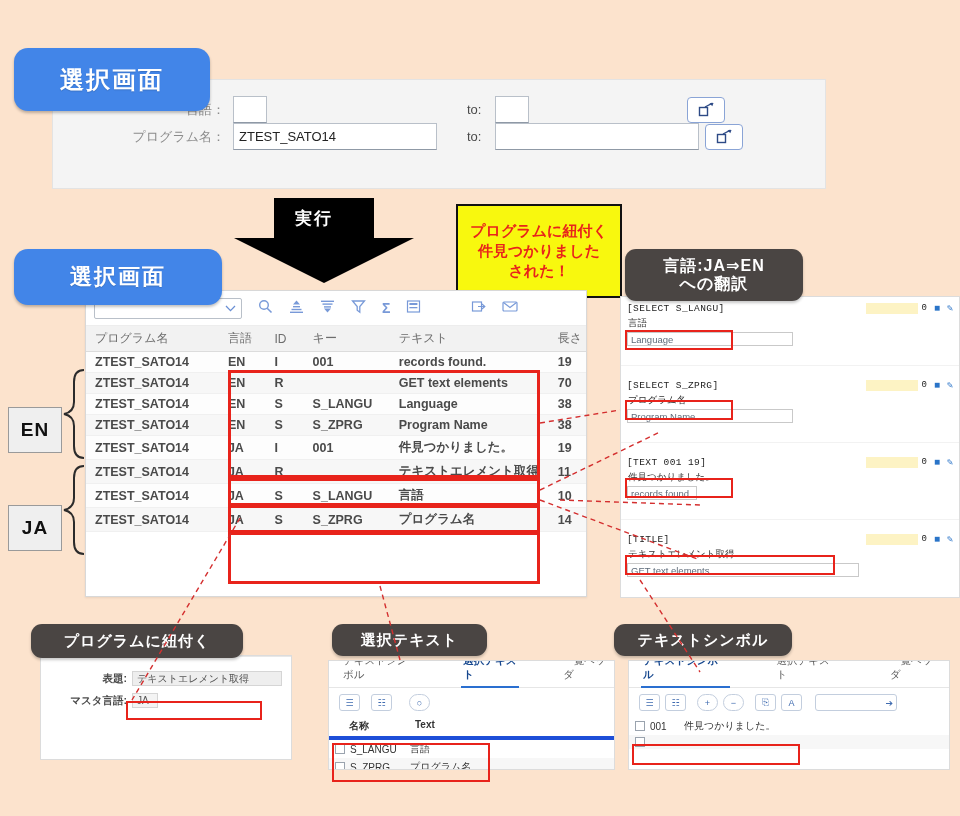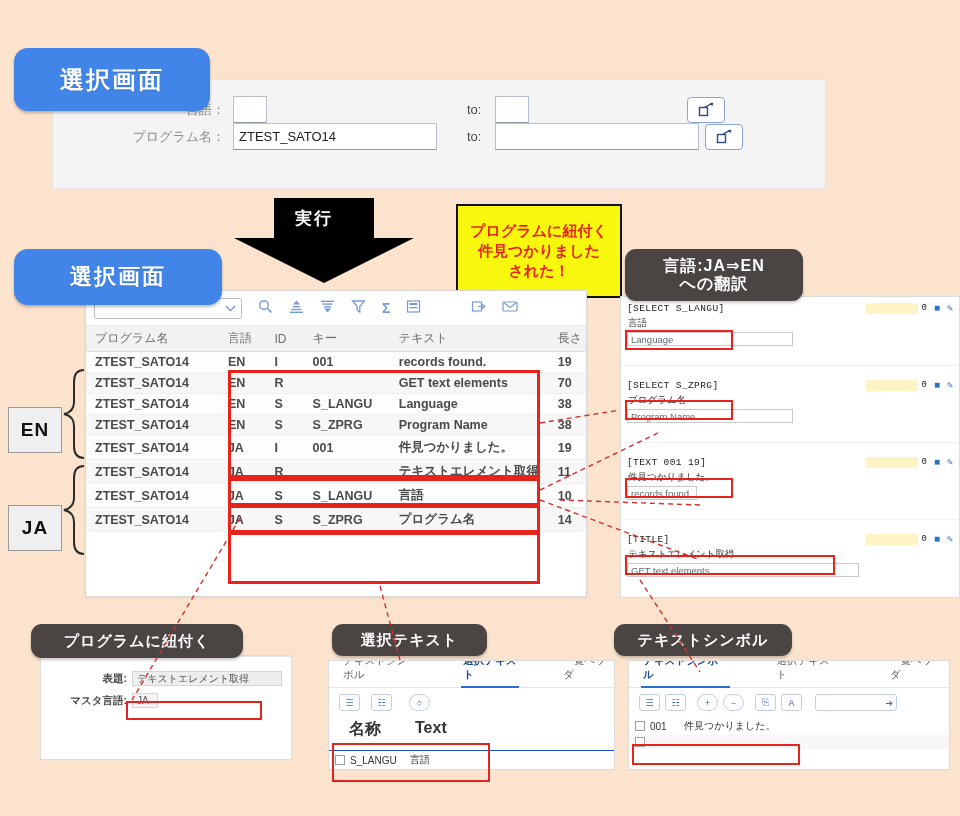--- a/index.html
+++ b/index.html
@@ -105,21 +105,21 @@
   .tabs{display:flex;align-items:flex-end;height:26px;border-bottom:1px solid #e6e6e6;}
   .tab{font-size:10.5px;color:#5a5a5a;padding:4px 6px 5px 6px;position:relative;}
   .tab.active{color:#16478e;font-weight:bold;}
   .tab.active:after{content:"";position:absolute;left:4px;right:4px;bottom:-1px;height:2.5px;background:#2a6fd0;}
   .btnbar{display:flex;align-items:center;gap:5px;padding:6px 6px;}
   .minibtn{
     min-width:21px;height:17px;border:1px solid #c3cede;border-radius:3px;background:#fff;
     display:flex;align-items:center;justify-content:center;color:#3f6bb0;font-size:9px;box-sizing:border-box;padding:0 3px;
   }
   .minibtn.round{border-radius:9px;}
-  .grid-head{display:flex;font-size:16px;font-weight:bold;color:#333;padding:2px 0 10px 0;border-bottom:1px solid #1d4ed8;}
+  .grid-head{display:flex;font-size:10px;font-weight:bold;color:#333;padding:2px 0 3px 0;border-bottom:4px solid #1d4ed8;}
   .grid-row{display:flex;align-items:center;font-size:10px;color:#333;padding:2px 0;}
   .grid-row.alt{background:#f7f7f7;}
   .cbx{width:8px;height:8px;border:1px solid #9aa3ae;background:#fff;margin:0 5px 0 6px;flex:none;}
   .prop-title{font-size:11px;font-weight:bold;color:#4a4a4a;text-align:right;padding:4px 8px 4px 0;}
   .prop-row{display:flex;align-items:center;font-size:10.5px;color:#4a4a4a;margin-top:4px;}
   .prop-lab{width:86px;text-align:right;padding-right:5px;font-weight:bold;}
   .prop-inp{background:#eeeeee;border:1px solid #d5d5d5;height:15px;display:flex;align-items:center;padding:0 4px;font-size:10px;color:#555;box-sizing:border-box;}
 
   .dashed{stroke:#d42f2f;stroke-width:1.4;stroke-dasharray:5 4;fill:none;}
 </style>

